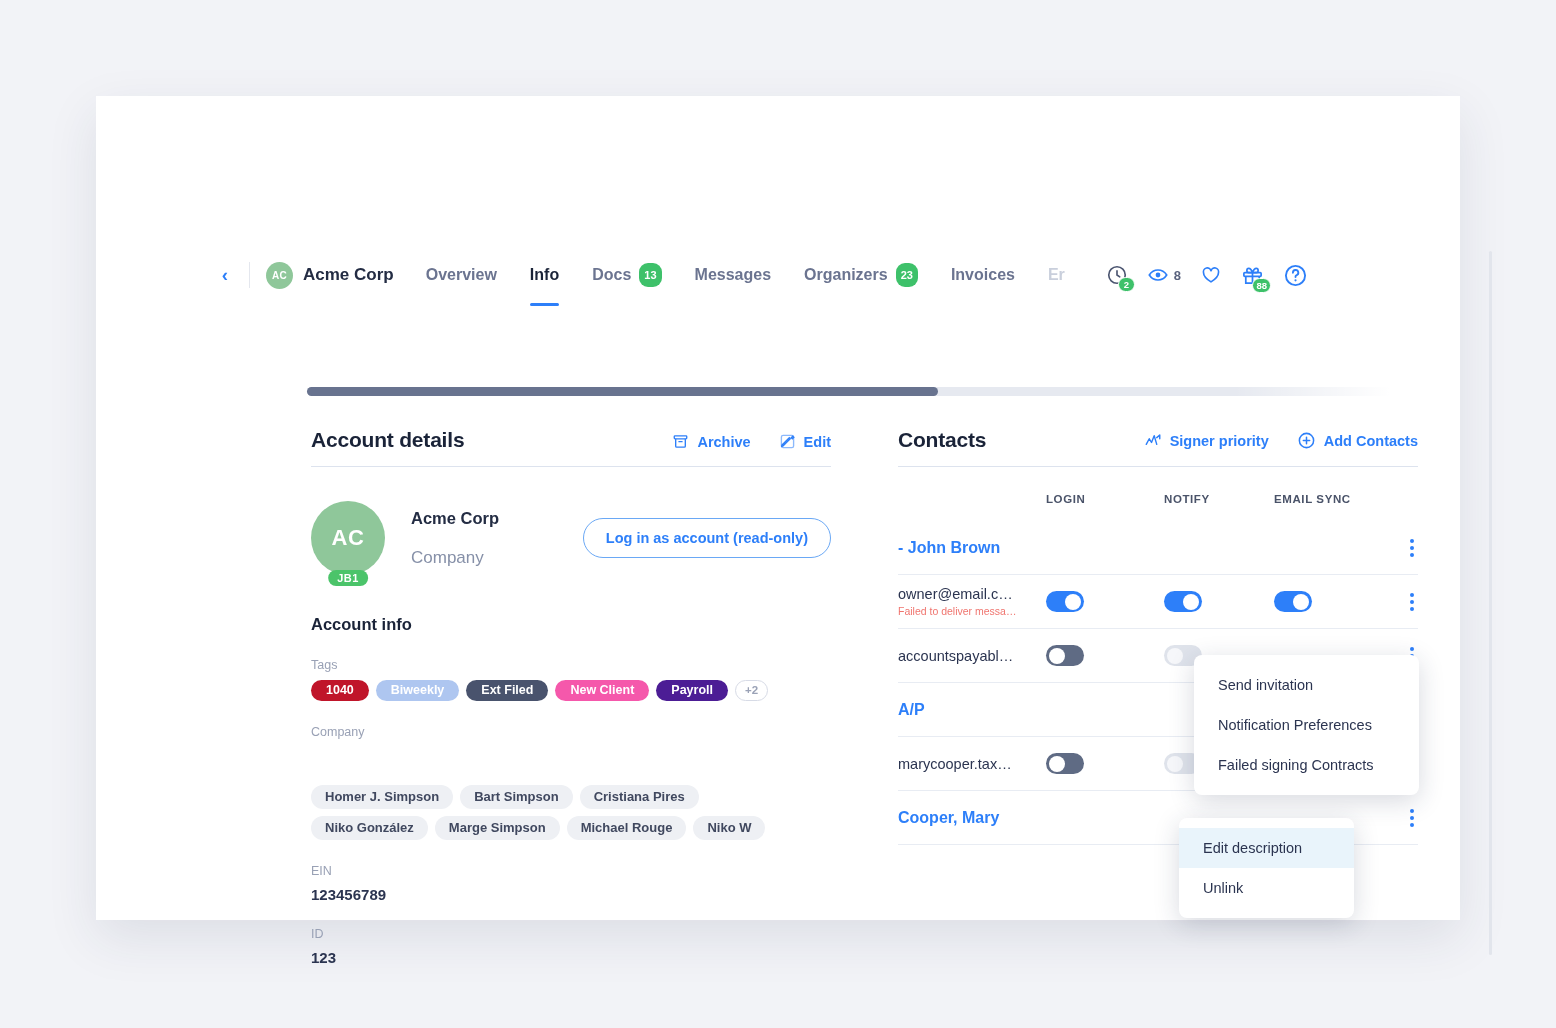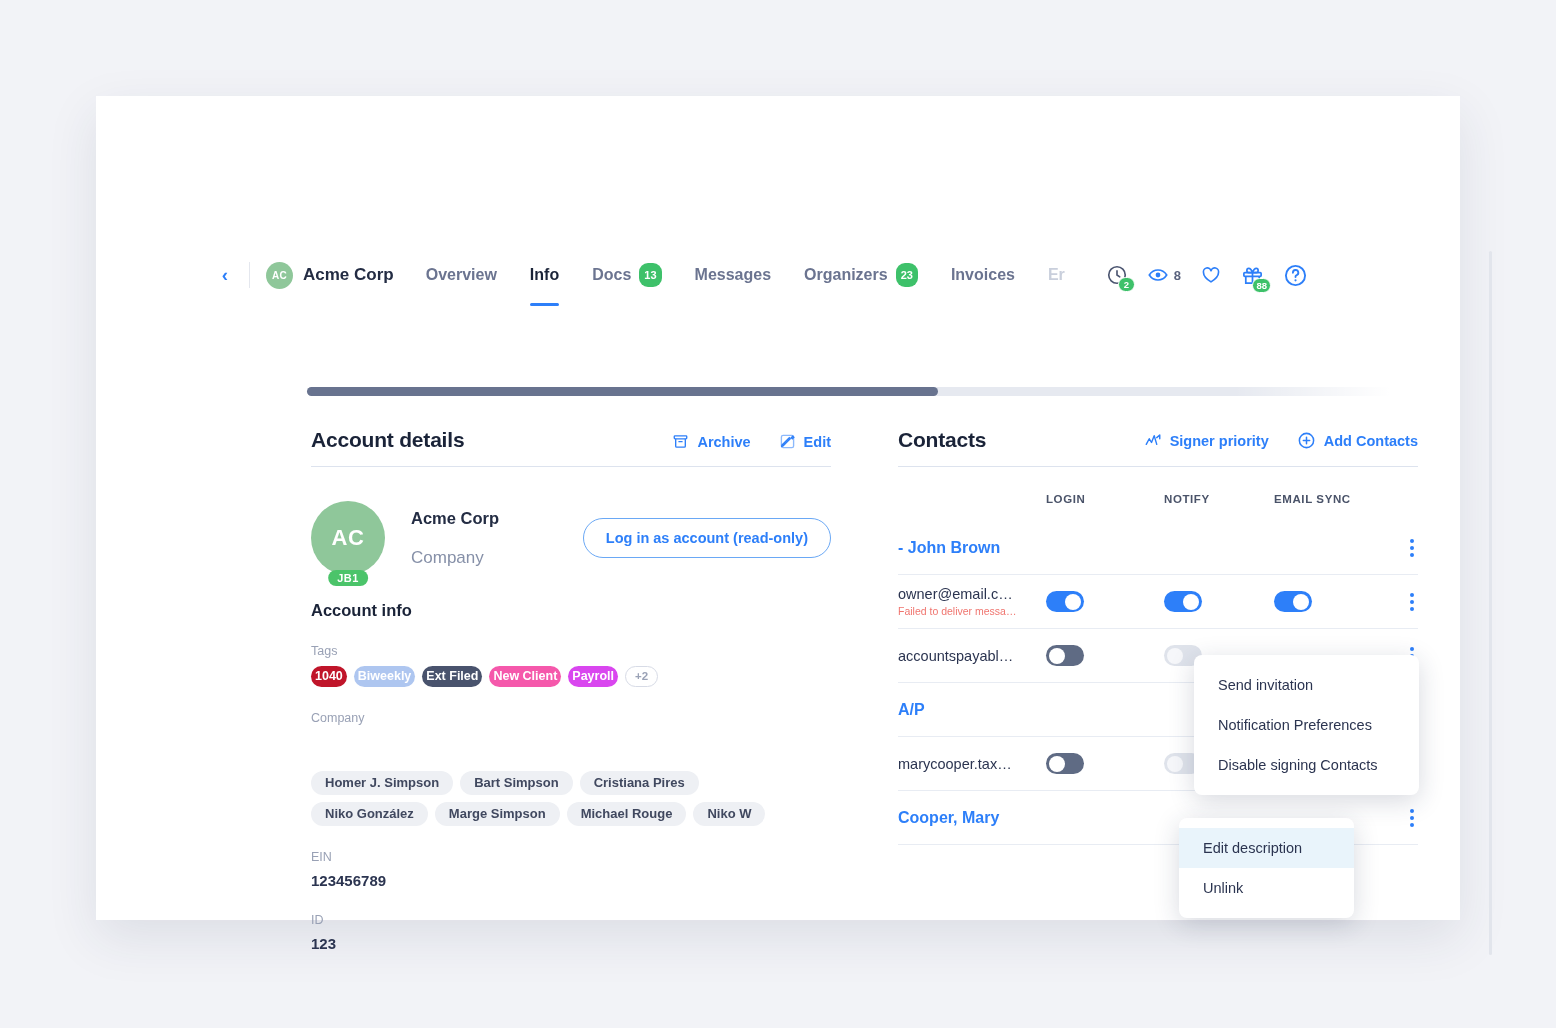--- a/index.html
+++ b/index.html
@@ -110,27 +110,27 @@
   }
   .acct-meta { margin-left: 26px; }
   .acct-name { font-size: 16.5px; font-weight: 700; color: #232c43; }
   .acct-sub { font-size: 17px; color: #8690a8; margin-top: 20px; }
   .login-btn {
     margin-left: auto; border: 1.5px solid #6aa8f5; border-radius: 22px;
     padding: 11px 22px; color: #2d7ff9; font-size: 14.5px; font-weight: 700;
     background: #fff; cursor: pointer; white-space: nowrap;
   }
 
-  .section-title { font-size: 16.5px; font-weight: 700; color: #1a2338; margin-top: 26px; }
+  .section-title { font-size: 16.5px; font-weight: 700; color: #1a2338; margin-top: 40px; }
   .field-label { font-size: 12.5px; color: #99a1b5; margin-top: 24px; margin-bottom: 8px; }
   .field-value { font-size: 15px; font-weight: 600; color: #2b3450; }
 
   .tag-row { display: flex; flex-wrap: wrap; gap: 7px; align-items: center; }
   .tag {
-    border-radius: 11px; padding: 3px 4px 4px;
+    border-radius: 11px; padding: 3px 15px 4px;
     font-size: 12.5px; font-weight: 700; color: #fff; white-space: nowrap; cursor: pointer;
   }
   .tag-more {
     border: 1px solid #d7dbe6; border-radius: 11px; padding: 3px 9px 4px;
     font-size: 11.5px; font-weight: 600; color: #9aa2b6; background: #fff; cursor: pointer;
   }
   .member-row { display: flex; flex-wrap: wrap; gap: 7px; max-width: 500px; margin-top: 46px; }
   .member-chip {
     background: #eef0f4; border-radius: 12px; padding: 4px 14px 5px;
     font-size: 13px; font-weight: 700; color: #40485f; white-space: nowrap; cursor: pointer;
@@ -319,21 +319,21 @@
     </div>
 
     <div class="section-title">Account info</div>
 
     <div class="field-label">Tags</div>
     <div class="tag-row" id="tag-row">
         <div class="tag" style="background: rgb(192, 21, 42);">1040</div>
         <div class="tag" style="background: rgb(174, 198, 240);">Biweekly</div>
         <div class="tag" style="background: rgb(73, 83, 109);">Ext Filed</div>
         <div class="tag" style="background: rgb(245, 88, 171);">New Client</div>
-        <div class="tag" style="background: #d946ef;">Payroll</div>
+        <div class="tag" style="background: #4c1d95;">Payroll</div>
         <div class="tag-more">+2</div>
       </div>
 
     <div class="field-label">Company</div>
     <div class="member-row" id="member-row">
         <div class="member-chip">Homer J. Simpson</div>
         <div class="member-chip">Bart Simpson</div>
         <div class="member-chip">Cristiana Pires</div>
         <div class="member-chip">Niko González</div>
         <div class="member-chip">Marge Simpson</div>
@@ -486,20 +486,20 @@
             <i></i>
             <i></i>
           </div>
         </div>
       </div>
   </div>
 
   <div class="menu" id="menu-a">
       <div class="menu-item">Send invitation</div>
       <div class="menu-item">Notification Preferences</div>
-      <div class="menu-item">Disable signing Contacts</div>
+      <div class="menu-item">Failed signing Contracts</div>
     </div>
   <div class="menu" id="menu-b">
       <div class="menu-item hl">Edit description</div>
       <div class="menu-item">Unlink</div>
     </div>
 
 </div>
 
 </body></html>

